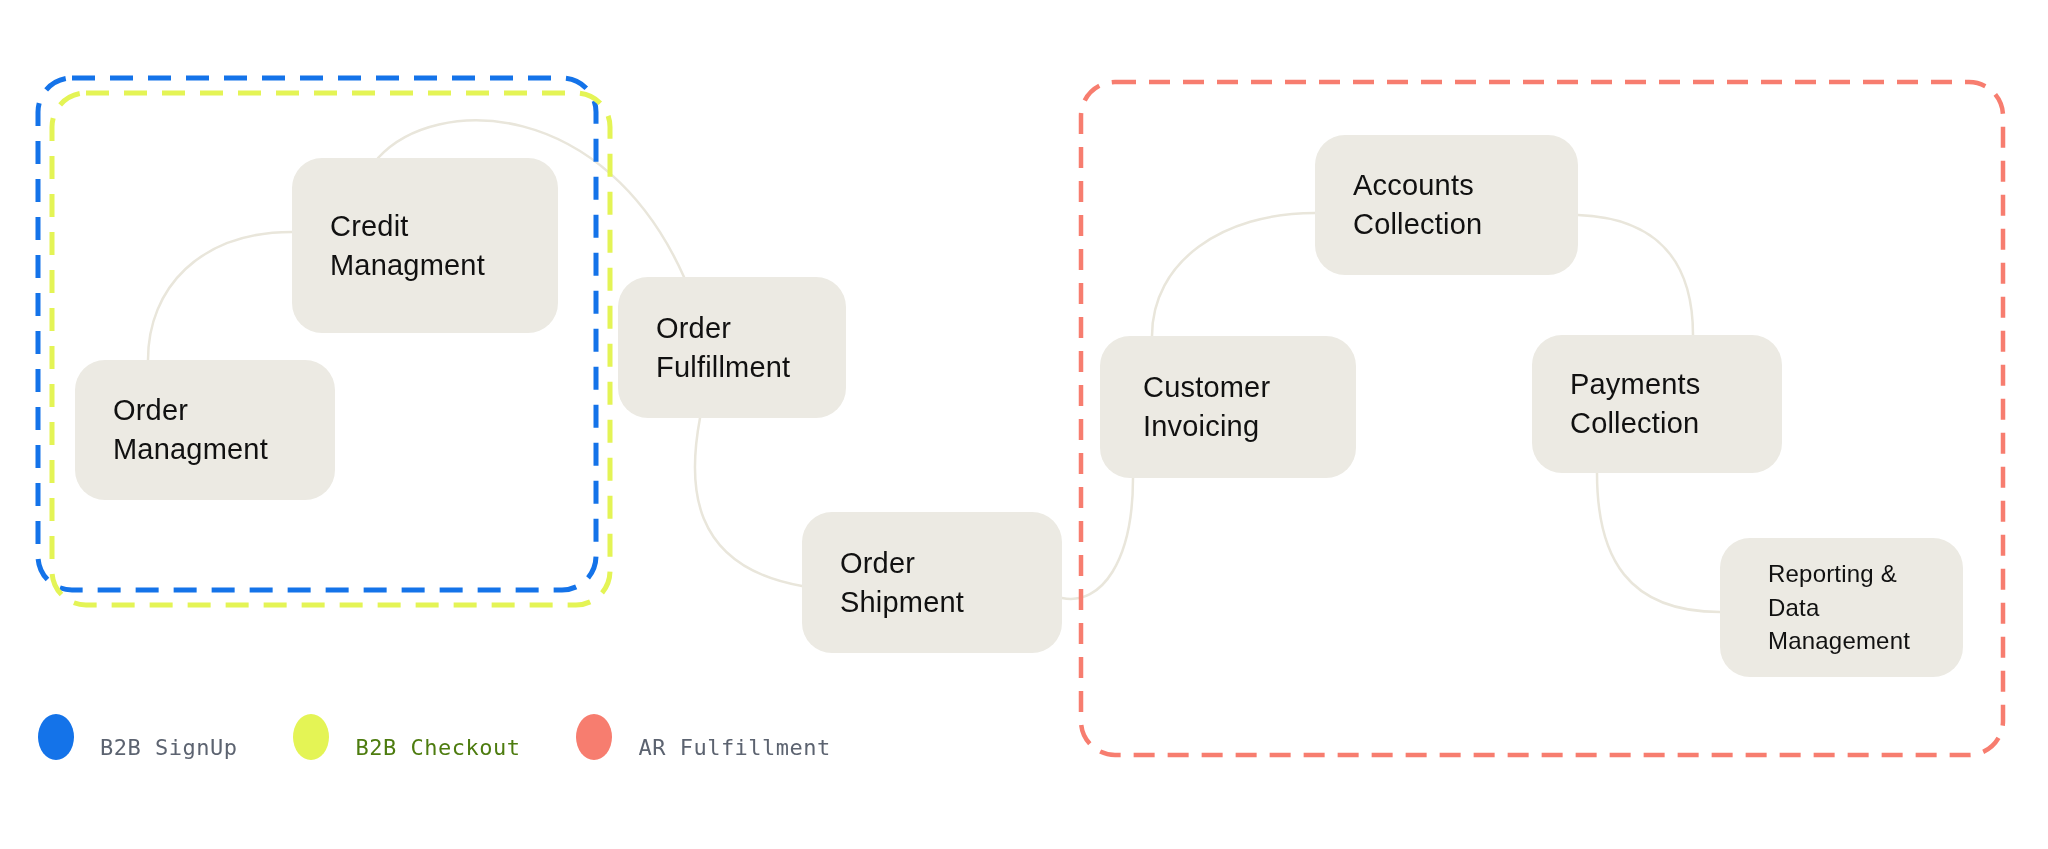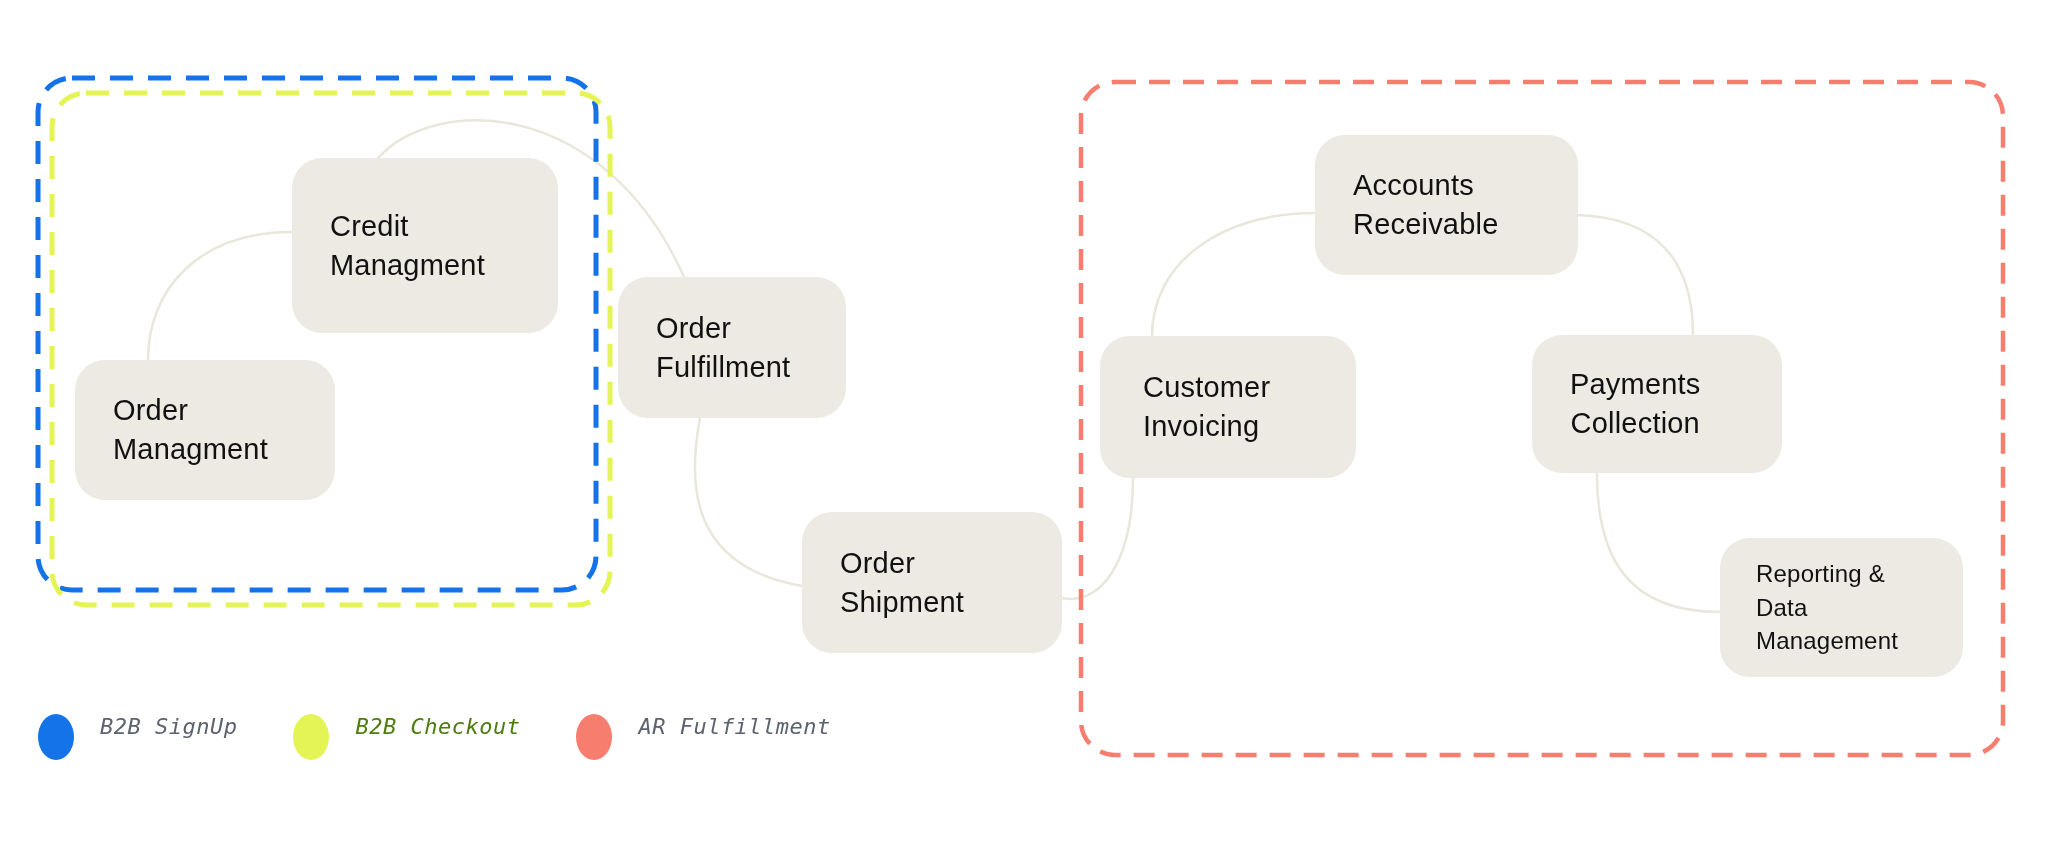--- a/index.html
+++ b/index.html
@@ -23,30 +23,30 @@
     line-height:1.33;
     letter-spacing:0.2px;
     white-space:pre-line;
   }
   .n0{left:75px;  top:360px; width:260px; height:140px;}
   .n1{left:292px; top:158px; width:266px; height:175px;}
   .n2{left:618px; top:277px; width:228px; height:141px;}
   .n3{left:802px; top:512px; width:260px; height:141px;}
   .n4{left:1100px;top:336px; width:256px; height:142px;}
   .n5{left:1315px;top:135px; width:263px; height:140px;}
-  .n6{left:1532px;top:335px; width:250px; height:138px;text-align:center;}
-  .n7{left:1720px;top:538px; width:243px; height:139px; font-size:24px; padding-left:36px; line-height:1.4;}
+  .n6{left:1532px;top:335px; width:250px; height:138px;}
+  .n7{left:1720px;top:538px; width:243px; height:139px; font-size:24px; padding-left:48px; line-height:1.4;}
   .legend{
     position:absolute;
     left:38px; top:714px;
     display:flex;
     align-items:center;
     column-gap:56px;
   }
-  .legend-item{display:flex;align-items:flex-start;font-style:italic;}
+  .legend-item{display:flex;align-items:flex-end;}
   .dot{
     width:36px;height:46px;
     border-radius:50%;
     margin-right:26px;
     flex:0 0 auto;
   }
   .ltext{
     font-family:"DejaVu Sans Mono","Liberation Mono",monospace;
     font-size:22px;
     letter-spacing:0.5px;
@@ -85,21 +85,21 @@
   <div class="node n3" style="background: rgb(236, 234, 227); color: rgb(17, 17, 17);">
     <span>Order
 Shipment</span>
   </div>
   <div class="node n4" style="background: rgb(236, 234, 227); color: rgb(17, 17, 17); padding-left: 43px;">
     <span>Customer
 Invoicing</span>
   </div>
   <div class="node n5" style="background: rgb(236, 234, 227); color: rgb(17, 17, 17);">
     <span>Accounts
-Receivable</span>
+Collection</span>
   </div>
   <div class="node n6" style="background: rgb(236, 234, 227); color: rgb(17, 17, 17);">
     <span>Payments
 Collection</span>
   </div>
   <div class="node n7" style="background: rgb(236, 234, 227); color: rgb(17, 17, 17);">
     <span>Reporting &amp;
 Data
 Management</span>
   </div>

